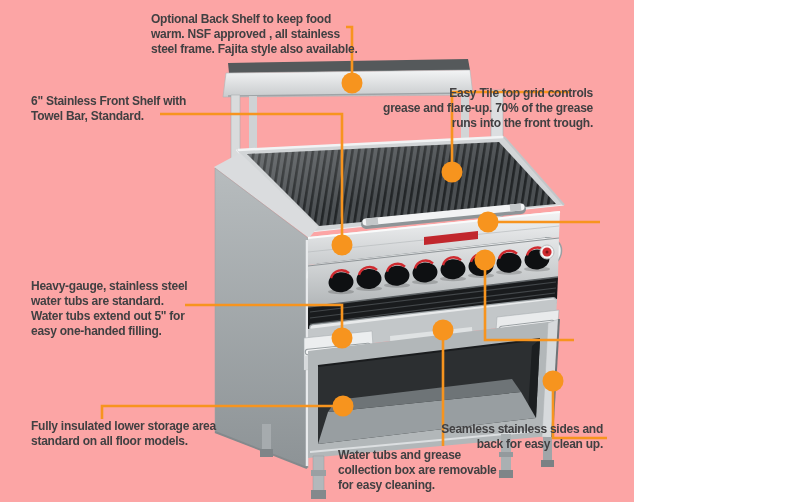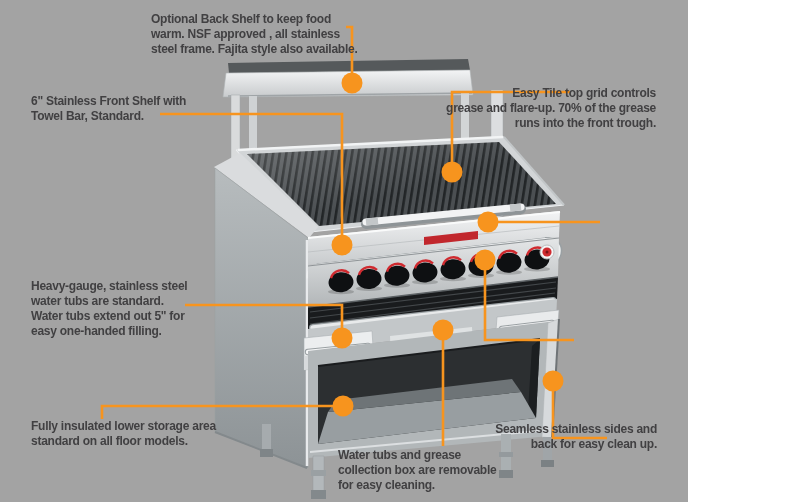--- a/index.html
+++ b/index.html
@@ -1,17 +1,17 @@
 <!DOCTYPE html>
 <html style="--accent: #F7941E; --text: #414042;"><head>
 <meta charset="utf-8">
 <style>
   html,body{margin:0;padding:0;background:#ffffff;}
   .stage{
-    position:relative;width:688px;height:502px;background:#a3a3a3;overflow:hidden;
+    position:relative;width:634px;height:502px;background:#fca5a5;overflow:hidden;
     font-family:"Liberation Sans",sans-serif;
   }
   .stage svg{position:absolute;left:0;top:0;}
   .callout{
     position:absolute;
     font-weight:700;font-size:12px;line-height:15px;letter-spacing:-0.25px;
     color:var(--text,#414042);
     white-space:pre-line;
   }
   .callout.r{text-align:right;}
@@ -207,21 +207,21 @@
 warm. NSF approved , all stainless
 steel frame. Fajita style also available.</div>
   <div class="callout" style="left:31px;top:94px;">6" Stainless Front Shelf with
 Towel Bar, Standard.</div>
   <div class="callout" style="left:31px;top:279px;">Heavy-gauge, stainless steel
 water tubs are standard.
 Water tubs extend out 5" for
 easy one-handed filling.</div>
   <div class="callout" style="left:31px;top:419px;">Fully insulated lower storage area
 standard on all floor models.</div>
-  <div class="callout r" style="right:32px;top:86px;">Easy Tile top grid controls
+  <div class="callout r" style="right:41px;top:86px;">Easy Tile top grid controls
 grease and flare-up. 70% of the grease
 runs into the front trough.</div>
   <div class="callout" style="left:338px;top:448px;">Water tubs and grease
 collection box are removable
 for easy cleaning.</div>
   <div class="callout r" style="right:31px;top:422px;">Seamless stainless sides and
 back for easy clean up.</div>
 </div>
 
 </body></html>

